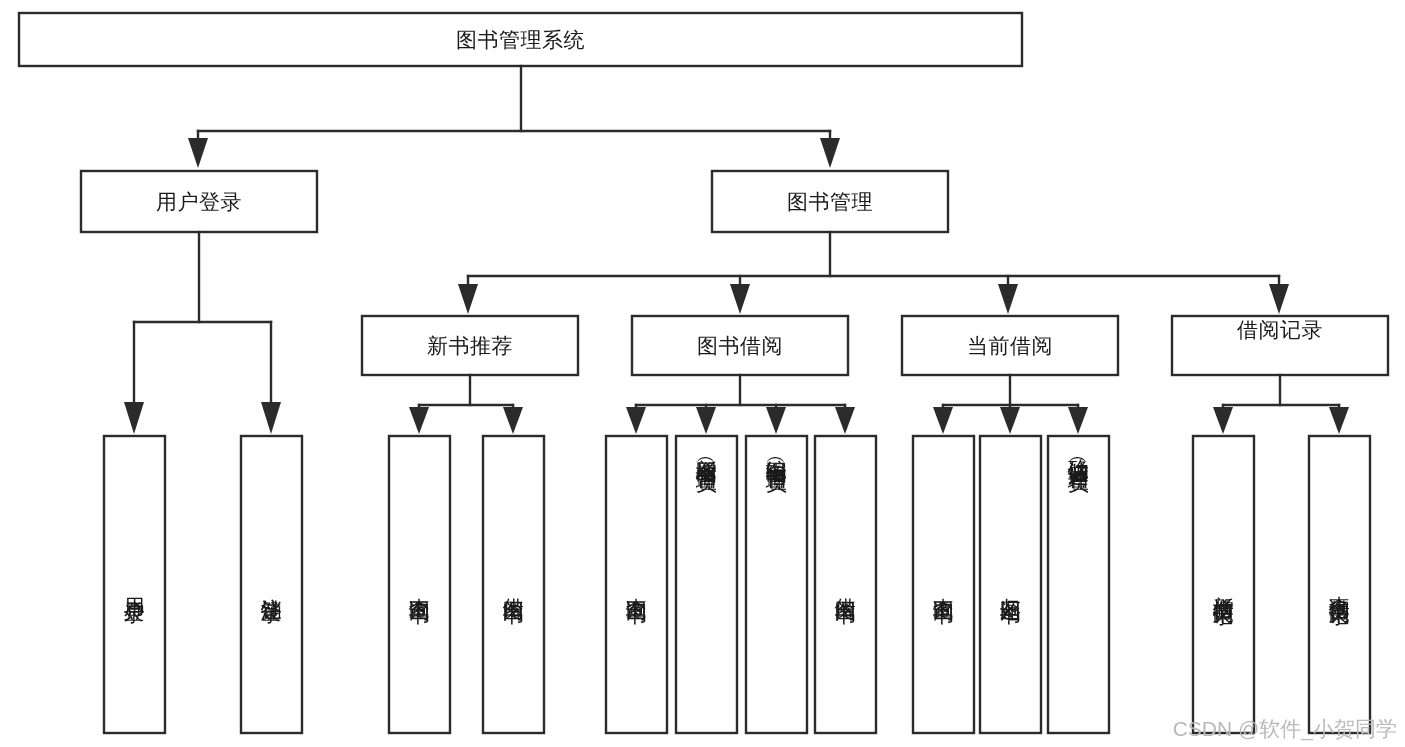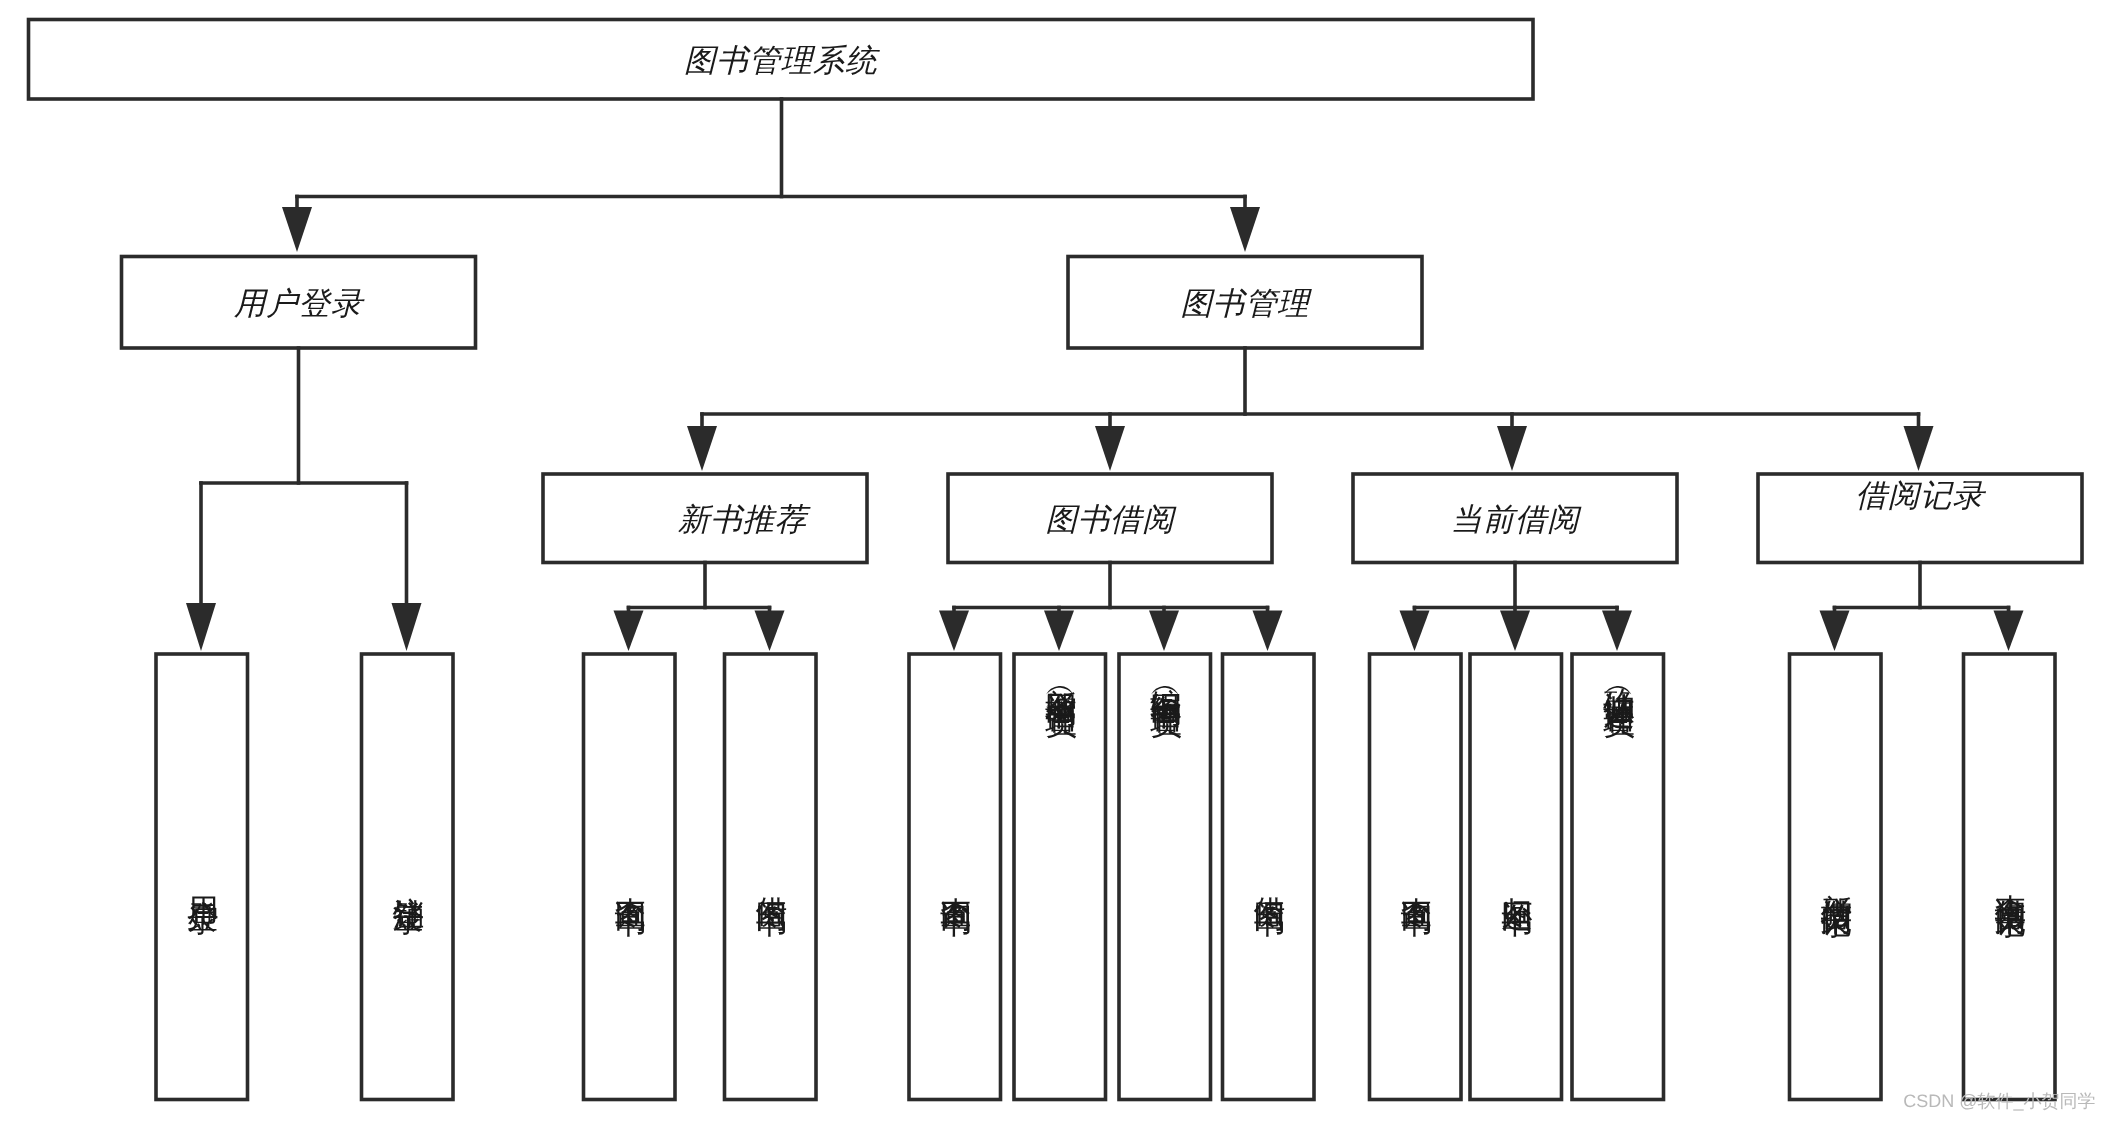--- a/index.html
+++ b/index.html
@@ -42,21 +42,20 @@
   .node-label-h {
     position: absolute;
     display: flex;
     align-items: center;
     justify-content: center;
     color: #1a1a1a;
     font-size: 21px;
     letter-spacing: 0.5px;
     white-space: nowrap;
     pointer-events: none;
-    font-style: italic;
   }
   .node-label-v {
     position: absolute;
     display: flex;
     align-items: center;
     justify-content: center;
     color: #1a1a1a;
     font-size: 21px;
     line-height: 1.12;
     pointer-events: none;
@@ -66,21 +65,21 @@
     text-orientation: upright;
     letter-spacing: 2px;
     display: block;
     text-align: center;
   }
   .watermark {
     position: absolute;
     right: 8px;
     bottom: 4px;
     color: #b9b9b9;
-    font-size: 12px;
+    font-size: 21px;
     white-space: nowrap;
     user-select: none;
   }
 </style>
 </head>
 <body>
 
 <div id="canvas">
 
   <svg id="diagram" viewBox="0 0 1405 747">
@@ -178,21 +177,21 @@
     <span>图书管理系统</span>
   </div>
 
   <div class="node-label-h" style="left:81px; top:171px; width:236px; height:61px;">
     <span>用户登录</span>
   </div>
   <div class="node-label-h" style="left:712px; top:171px; width:236px; height:61px;">
     <span>图书管理</span>
   </div>
 
-  <div class="node-label-h" style="left:362px; top:316px; width:216px; height:59px;padding-left:25px;">
+  <div class="node-label-h" style="left:362px; top:316px; width:216px; height:59px;">
     <span>新书推荐</span>
   </div>
   <div class="node-label-h" style="left:902px; top:316px; width:216px; height:59px;">
     <span>当前借阅</span>
   </div>
   <div class="node-label-h" style="left:632px; top:316px; width:216px; height:59px;">
     <span>图书借阅</span>
   </div>
   <div class="node-label-h" style="left:1172px; top:300px; width:216px; height:59px;">
     <span>借阅记录</span>

